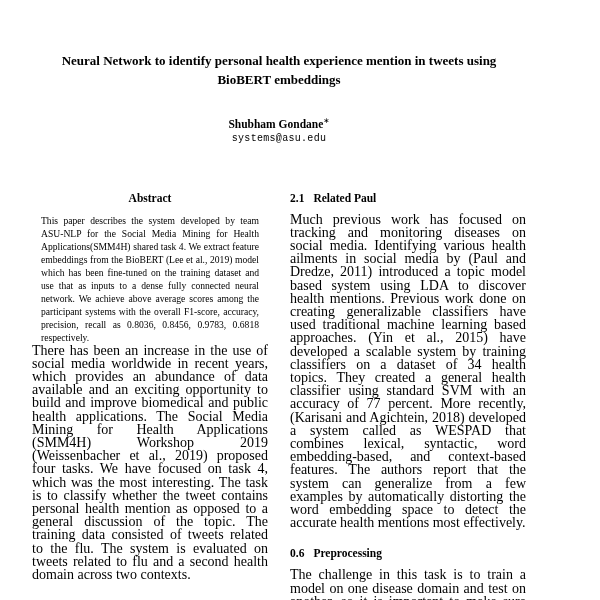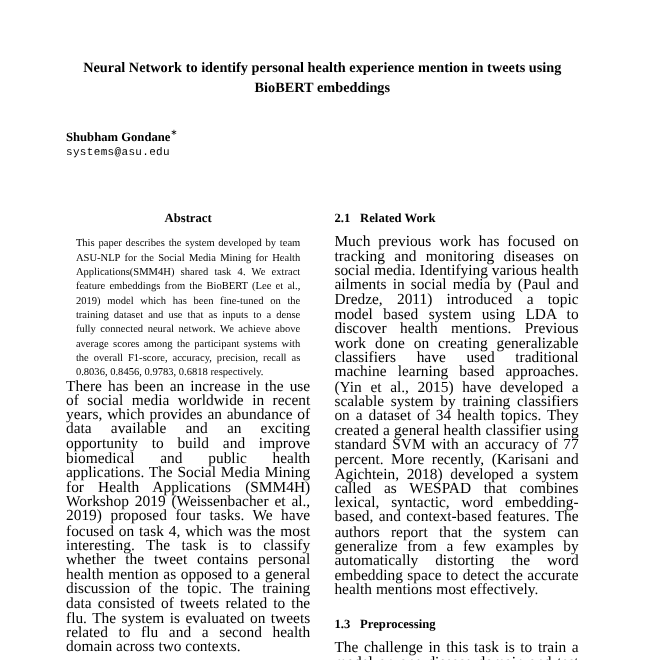--- a/index.html
+++ b/index.html
@@ -8,31 +8,32 @@
     height: 600px;
     background: #ffffff;
     color: #000000;
     font-family: "Liberation Serif", serif;
     overflow: hidden;
   }
   .page {
     box-sizing: border-box;
     width: 600px;
     height: 600px;
-    padding: 52px 74px 0 60px;
+    padding: 52px 74px 0 32px;
   }
   .title {
     font-size: 13px;
     font-weight: bold;
     text-align: center;
     line-height: 1.45;
     max-width: 474px;
     margin: 0 auto;
   }
   .author-block {
+    text-align: center;
     margin-top: 26px;
   }
   .author-name {
     font-size: 11.5px;
     font-weight: bold;
   }
   .author-name sup {
     font-size: 7.5px;
     font-weight: normal;
   }
@@ -103,22 +104,22 @@
     <div class="col">
       <div>
         <h2 class="abstract-heading">Abstract</h2>
         <p class="abstract-text">This paper describes the system developed by team ASU-NLP for the Social Media Mining for Health Applications(SMM4H) shared task 4. We extract feature embeddings from the BioBERT (Lee et al., 2019) model which has been fine-tuned on the training dataset and use that as inputs to a dense fully connected neural network. We achieve above average scores among the participant systems with the overall F1-score, accuracy, precision, recall as 0.8036, 0.8456, 0.9783, 0.6818 respectively.</p>
       </div>
 
       <p class="body-text">There has been an increase in the use of social media worldwide in recent years, which provides an abundance of data available and an exciting opportunity to build and improve biomedical and public health applications. The Social Media Mining for Health Applications (SMM4H) Workshop 2019 (Weissenbacher et al., 2019) proposed four tasks. We have focused on task 4, which was the most interesting. The task is to classify whether the tweet contains personal health mention as opposed to a general discussion of the topic. The training data consisted of tweets related to the flu. The system is evaluated on tweets related to flu and a second health domain across two contexts.</p>
     </div>
 
     <div class="col">
-      <h2 class="section-heading first"><span class="sec-num">2.1</span><span>Related Work</span></h2>
+      <h2 class="section-heading first"><span class="sec-num">2.1</span><span>Related Paul</span></h2>
       <p class="body-text">Much previous work has focused on tracking and monitoring diseases on social media. Identifying various health ailments in social media by (Paul and Dredze, 2011) introduced a topic model based system using LDA to discover health mentions. Previous work done on creating generalizable classifiers have used traditional machine learning based approaches. (Yin et al., 2015) have developed a scalable system by training classifiers on a dataset of 34 health topics. They created a general health classifier using standard SVM with an accuracy of 77 percent. More recently, (Karisani and Agichtein, 2018) developed a system called as WESPAD that combines lexical, syntactic, word embedding-based, and context-based features. The authors report that the system can generalize from a few examples by automatically distorting the word embedding space to detect the accurate health mentions most effectively.</p>
 
-      <h2 class="section-heading"><span class="sec-num">1.3</span><span>Preprocessing</span></h2>
+      <h2 class="section-heading"><span class="sec-num">0.6</span><span>Preprocessing</span></h2>
       <p class="body-text">The challenge in this task is to train a model on one disease domain and test on another, so it is important to make sure the model does not learn disease-specific characteristics. One way to ensure this is to mask specific terms like flu or in-</p>
     </div>
 
   </div>
 
 </div>
 
 </body></html>

